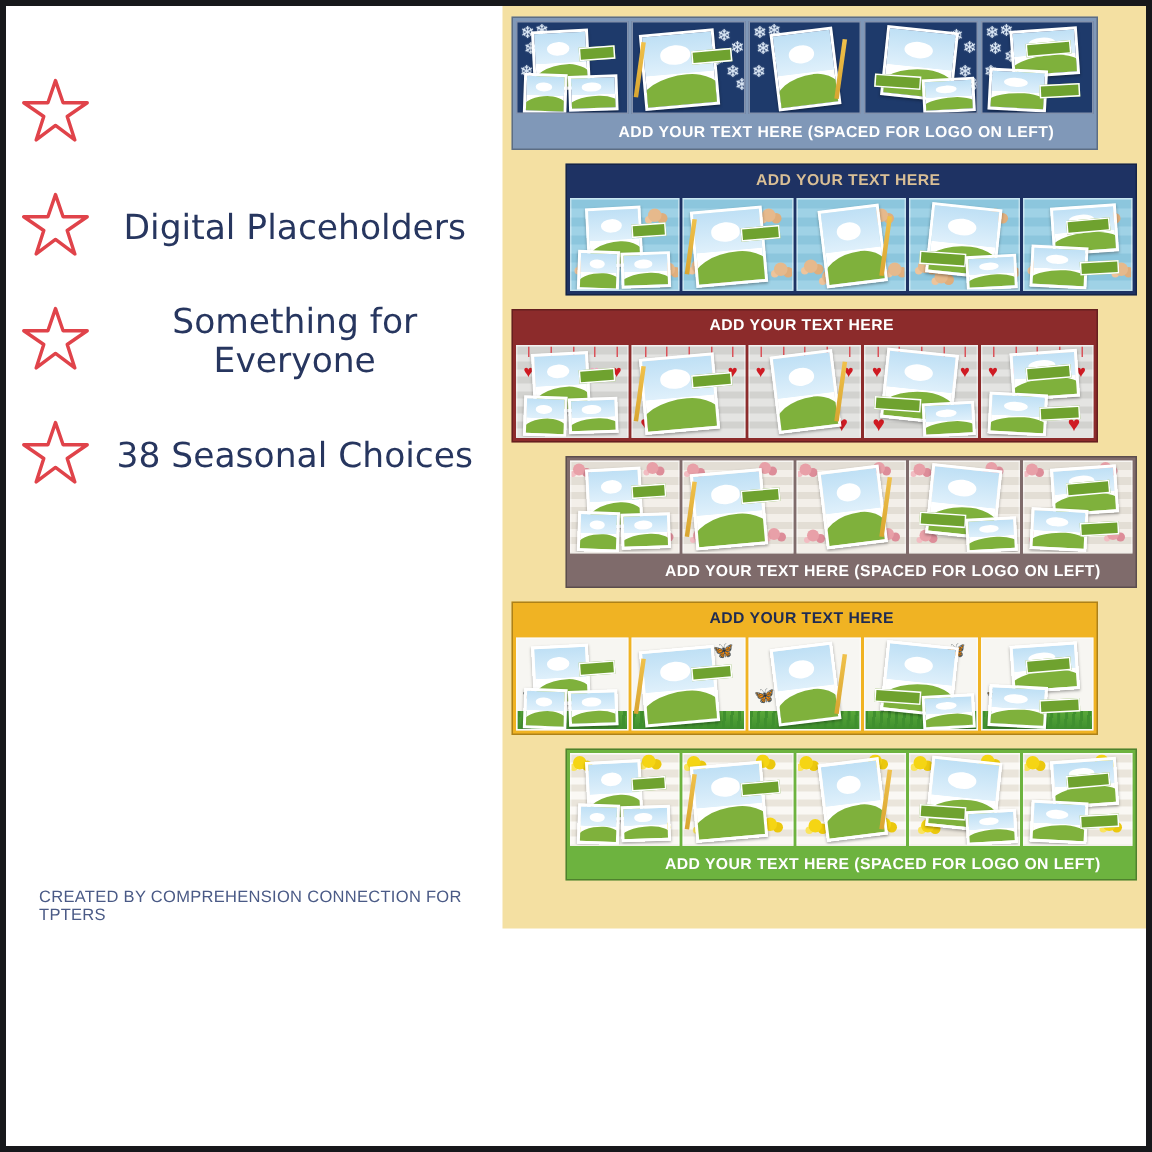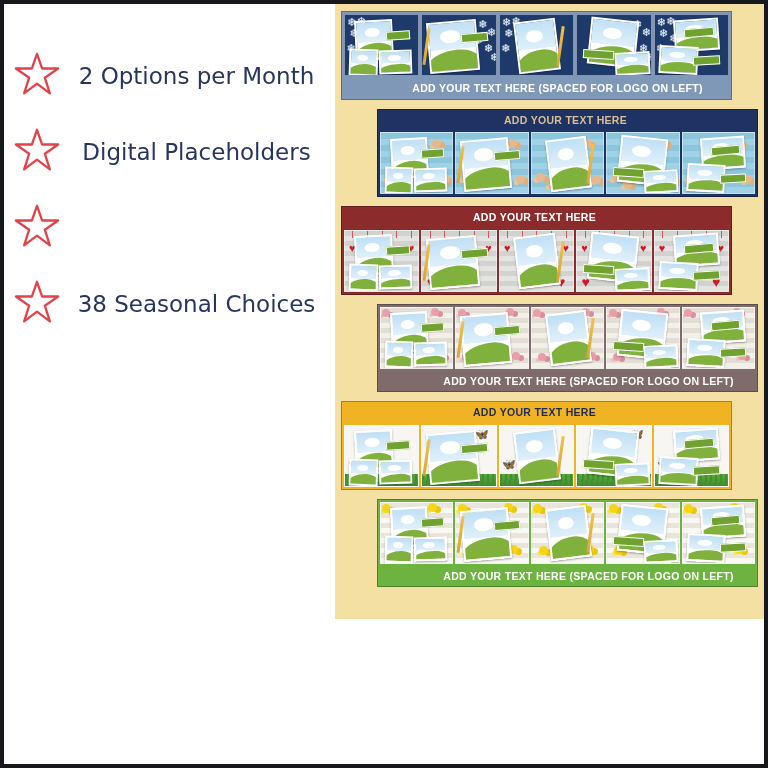--- a/index.html
+++ b/index.html
@@ -166,40 +166,41 @@
 
 
   <div class="body-split">
 
     <div class="left-col">
       <div class="features" id="features">
           <div class="feature">
             <span style="flex: 0 0 auto;"><svg viewBox="0 0 100 100" class="star">
                 <polygon points="50,6 61,38 96,38 67,58 78,92 50,71 22,92 33,58 4,38 39,38" fill="none" stroke="#E0434A" stroke-width="5" stroke-linejoin="round"></polygon>
               </svg></span>
-            <div class="feature-label">2 Options per Month</div>
           </div>
           <div class="feature">
             <span style="flex: 0 0 auto;"><svg viewBox="0 0 100 100" class="star">
                 <polygon points="50,6 61,38 96,38 67,58 78,92 50,71 22,92 33,58 4,38 39,38" fill="none" stroke="#E0434A" stroke-width="5" stroke-linejoin="round"></polygon>
               </svg></span>
             <div class="feature-label">Digital Placeholders</div>
           </div>
           <div class="feature">
             <span style="flex: 0 0 auto;"><svg viewBox="0 0 100 100" class="star">
                 <polygon points="50,6 61,38 96,38 67,58 78,92 50,71 22,92 33,58 4,38 39,38" fill="none" stroke="#E0434A" stroke-width="5" stroke-linejoin="round"></polygon>
               </svg></span>
+            <div class="feature-label">Something for Everyone</div>
           </div>
           <div class="feature">
             <span style="flex: 0 0 auto;"><svg viewBox="0 0 100 100" class="star">
                 <polygon points="50,6 61,38 96,38 67,58 78,92 50,71 22,92 33,58 4,38 39,38" fill="none" stroke="#E0434A" stroke-width="5" stroke-linejoin="round"></polygon>
               </svg></span>
             <div class="feature-label">38 Seasonal Choices</div>
           </div>
         </div>
+      <div class="credit">CREATED BY COMPREHENSION CONNECTION FOR TPTERS</div>
     </div>
 
     <div class="right-col">
       <div class="banner-stack" id="banner-stack">
           <div class="banner align-left" style="background: rgb(128, 152, 184);">
             <div class="cells">
               <div class="cell bg-winter">
                 <div class="flake" style="left: 3%; top: 4%;">❄</div>
                 <div class="flake" style="left: 16%; top: 2%;">❄</div>
                 <div class="flake" style="left: 6%; top: 22%;">❄</div>

